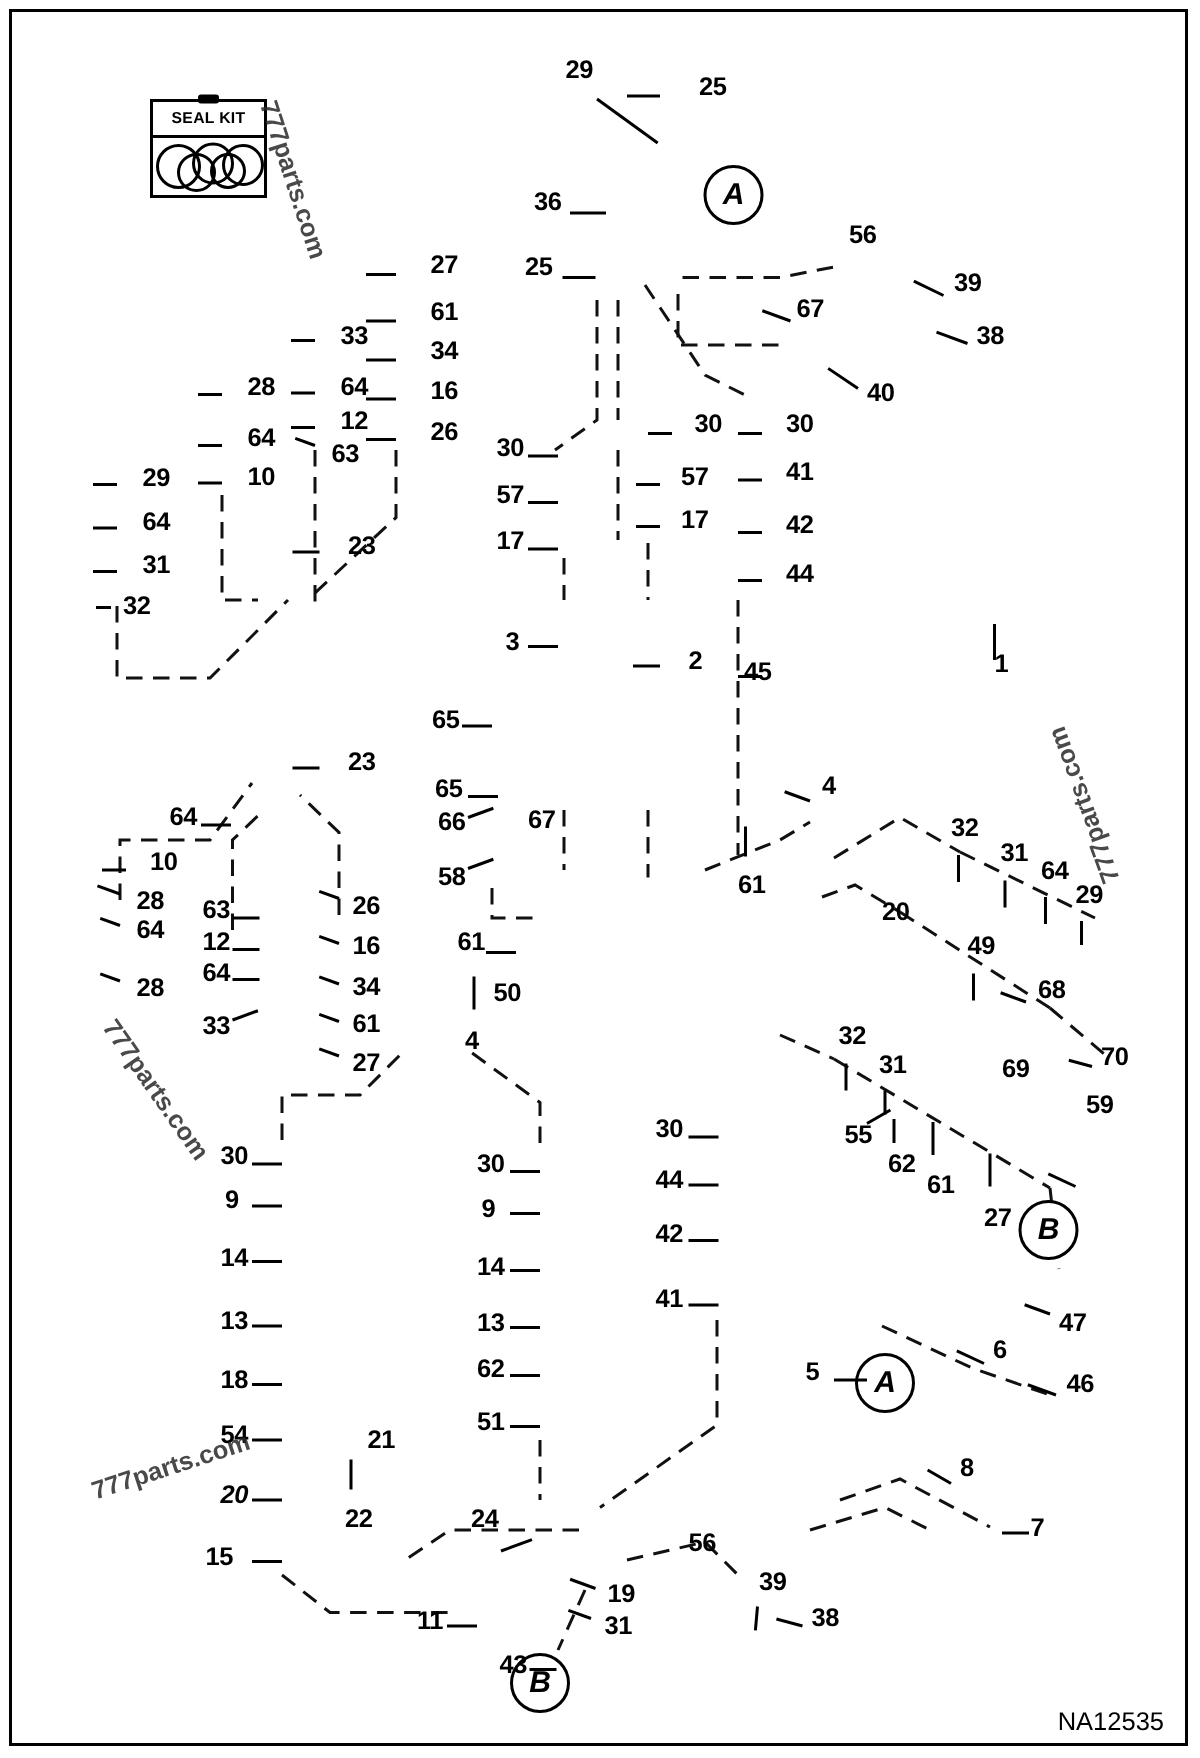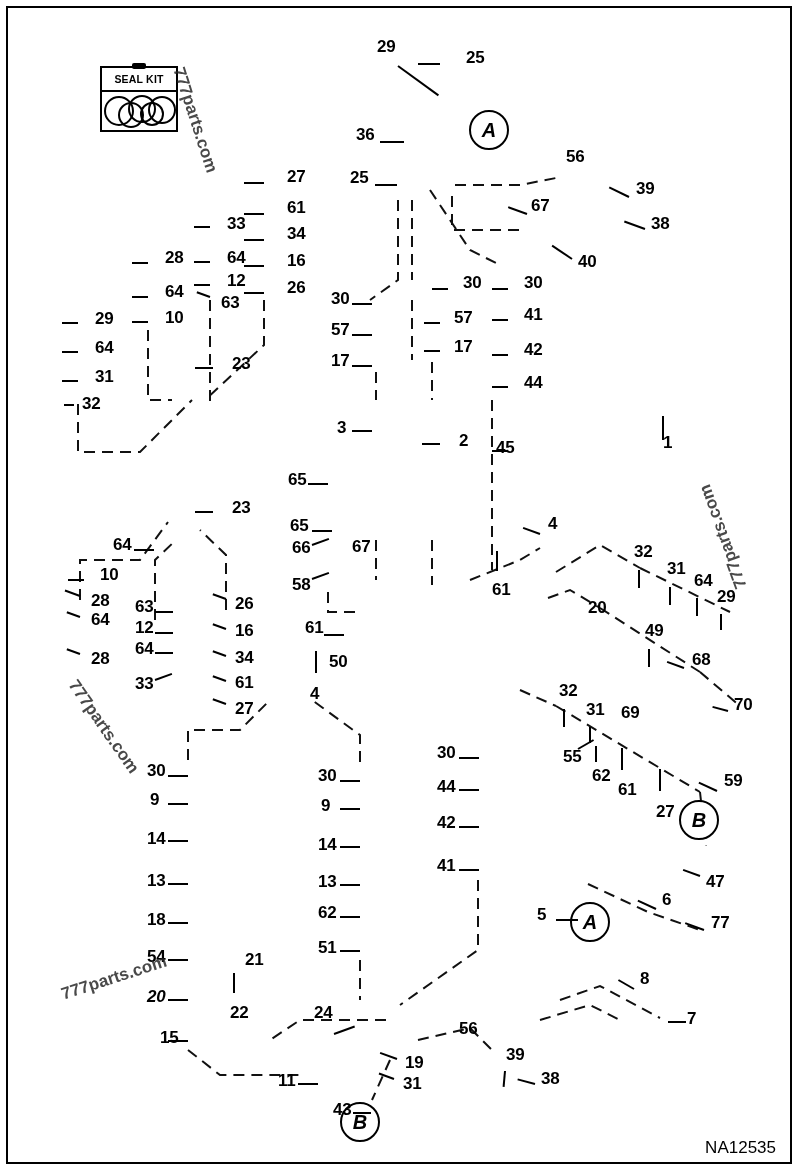--- a/index.html
+++ b/index.html
@@ -727,64 +727,64 @@
                                                                                                                                                                                       <div class="ld" style="left: 670px; top: 586px; width: 18px; transform: rotate(90deg);"></div>
                                                                                                                                                                                       <div class="lbl" style="left: 694px; top: 572px;">64</div>
                                                                                                                                                                                       <div class="ld" style="left: 697px; top: 597px; width: 18px; transform: rotate(90deg);"></div>
                                                                                                                                                                                       <div class="lbl" style="left: 717px; top: 588px;">29</div>
                                                                                                                                                                                       <div class="ld" style="left: 721px; top: 613px; width: 16px; transform: rotate(90deg);"></div>
                                                                                                                                                                                       <div class="lbl" style="left: 588px; top: 599px;">20</div>
                                                                                                                                                                                       <div class="lbl" style="left: 645px; top: 622px;">49</div>
                                                                                                                                                                                       <div class="ld" style="left: 649px; top: 648px; width: 18px; transform: rotate(90deg);"></div>
                                                                                                                                                                                       <div class="lbl" style="left: 692px; top: 651px;">68</div>
                                                                                                                                                                                       <div class="ld" style="left: 684px; top: 667px; width: 18px; transform: rotate(200deg);"></div>
-                                                                                                                                                                                      <div class="lbl" style="left: 621px; top: 704px;">69</div>
+                                                                                                                                                                                      <div class="lbl" style="left: 668px; top: 704px;">69</div>
                                                                                                                                                                                       <div class="lbl" style="left: 734px; top: 696px;">70</div>
                                                                                                                                                                                       <div class="ld" style="left: 728px; top: 710px; width: 16px; transform: rotate(195deg);"></div>
                                                                                                                                                                                       <div class="lbl" style="left: 559px; top: 682px;">32</div>
                                                                                                                                                                                       <div class="ld" style="left: 564px; top: 708px; width: 18px; transform: rotate(90deg);"></div>
                                                                                                                                                                                       <div class="lbl" style="left: 586px; top: 701px;">31</div>
                                                                                                                                                                                       <div class="ld" style="left: 590px; top: 726px; width: 16px; transform: rotate(90deg);"></div>
                                                                                                                                                                                       <div class="lbl" style="left: 563px; top: 748px; text-align: center;">55</div>
                                                                                                                                                                                       <div class="ld" style="left: 578px; top: 748px; width: 18px; transform: rotate(330deg);"></div>
                                                                                                                                                                                       <div class="lbl" style="left: 592px; top: 767px;">62</div>
                                                                                                                                                                                       <div class="ld" style="left: 596px; top: 761px; width: 16px; transform: rotate(270deg);"></div>
                                                                                                                                                                                       <div class="lbl" style="left: 618px; top: 781px;">61</div>
                                                                                                                                                                                       <div class="ld" style="left: 622px; top: 769px; width: 22px; transform: rotate(270deg);"></div>
                                                                                                                                                                                       <div class="lbl" style="left: 656px; top: 803px;">27</div>
                                                                                                                                                                                       <div class="ld" style="left: 660px; top: 790px; width: 22px; transform: rotate(270deg);"></div>
-                                                                                                                                                                                      <div class="lbl" style="left: 724px; top: 772px;">59</div>
+                                                                                                                                                                                      <div class="lbl" style="left: 724px; top: 728px;">59</div>
                                                                                                                                                                                       <div class="ld" style="left: 717px; top: 790px; width: 20px; transform: rotate(205deg);"></div>
                                                                                                                                                                                       <div class="lbl" style="left: 706px; top: 873px;">47</div>
                                                                                                                                                                                       <div class="ld" style="left: 700px; top: 875px; width: 18px; transform: rotate(200deg);"></div>
                                                                                                                                                                                       <div class="lbl" style="left: 537px; top: 906px;">5</div>
                                                                                                                                                                                       <div class="ld" style="left: 556px; top: 919px; width: 22px; transform: rotate(0deg);"></div>
                                                                                                                                                                                       <div class="lbl" style="left: 662px; top: 891px;">6</div>
                                                                                                                                                                                       <div class="ld" style="left: 656px; top: 908px; width: 20px; transform: rotate(205deg);"></div>
-                                                                                                                                                                                      <div class="lbl" style="left: 711px; top: 914px;">77</div>
+                                                                                                                                                                                      <div class="lbl" style="left: 711px; top: 914px;">46</div>
                                                                                                                                                                                       <div class="ld" style="left: 704px; top: 929px; width: 20px; transform: rotate(200deg);"></div>
                                                                                                                                                                                       <div class="lbl" style="left: 640px; top: 970px;">8</div>
                                                                                                                                                                                       <div class="ld" style="left: 634px; top: 988px; width: 18px; transform: rotate(210deg);"></div>
                                                                                                                                                                                       <div class="lbl" style="left: 687px; top: 1010px;">7</div>
                                                                                                                                                                                       <div class="ld" style="left: 668px; top: 1021px; width: 18px; transform: rotate(0deg);"></div>
                                                                                                                                                                                       <div class="lbl" style="left: 147px; top: 762px;">30</div>
                                                                                                                                                                                       <div class="ld" style="left: 168px; top: 775px; width: 20px; transform: rotate(0deg);"></div>
                                                                                                                                                                                       <div class="lbl" style="left: 150px; top: 791px;">9</div>
                                                                                                                                                                                       <div class="ld" style="left: 168px; top: 803px; width: 20px; transform: rotate(0deg);"></div>
                                                                                                                                                                                       <div class="lbl" style="left: 147px; top: 830px;">14</div>
                                                                                                                                                                                       <div class="ld" style="left: 168px; top: 840px; width: 20px; transform: rotate(0deg);"></div>
                                                                                                                                                                                       <div class="lbl" style="left: 147px; top: 872px;">13</div>
                                                                                                                                                                                       <div class="ld" style="left: 168px; top: 883px; width: 20px; transform: rotate(0deg);"></div>
                                                                                                                                                                                       <div class="lbl" style="left: 147px; top: 911px;">18</div>
                                                                                                                                                                                       <div class="ld" style="left: 168px; top: 922px; width: 20px; transform: rotate(0deg);"></div>
                                                                                                                                                                                       <div class="lbl" style="left: 147px; top: 948px;">54</div>
                                                                                                                                                                                       <div class="ld" style="left: 168px; top: 959px; width: 20px; transform: rotate(0deg);"></div>
                                                                                                                                                                                       <div class="lbl" style="left: 147px; top: 988px; font-style: italic;">20</div>
                                                                                                                                                                                       <div class="ld" style="left: 168px; top: 999px; width: 20px; transform: rotate(0deg);"></div>
-                                                                                                                                                                                      <div class="lbl" style="left: 160px; top: 1029px;">15</div>
+                                                                                                                                                                                      <div class="lbl" style="left: 137px; top: 1029px;">15</div>
                                                                                                                                                                                       <div class="ld" style="left: 168px; top: 1040px; width: 20px; transform: rotate(0deg);"></div>
                                                                                                                                                                                       <div class="lbl" style="left: 245px; top: 951px;">21</div>
                                                                                                                                                                                       <div class="lbl" style="left: 230px; top: 1004px;">22</div>
                                                                                                                                                                                       <div class="ld" style="left: 234px; top: 992px; width: 20px; transform: rotate(270deg);"></div>
                                                                                                                                                                                       <div class="lbl" style="left: 318px; top: 767px;">30</div>
                                                                                                                                                                                       <div class="ld" style="left: 340px; top: 780px; width: 20px; transform: rotate(0deg);"></div>
                                                                                                                                                                                       <div class="lbl" style="left: 321px; top: 797px;">9</div>
                                                                                                                                                                                       <div class="ld" style="left: 340px; top: 808px; width: 20px; transform: rotate(0deg);"></div>
                                                                                                                                                                                       <div class="lbl" style="left: 318px; top: 836px;">14</div>
                                                                                                                                                                                       <div class="ld" style="left: 340px; top: 846px; width: 20px; transform: rotate(0deg);"></div>

